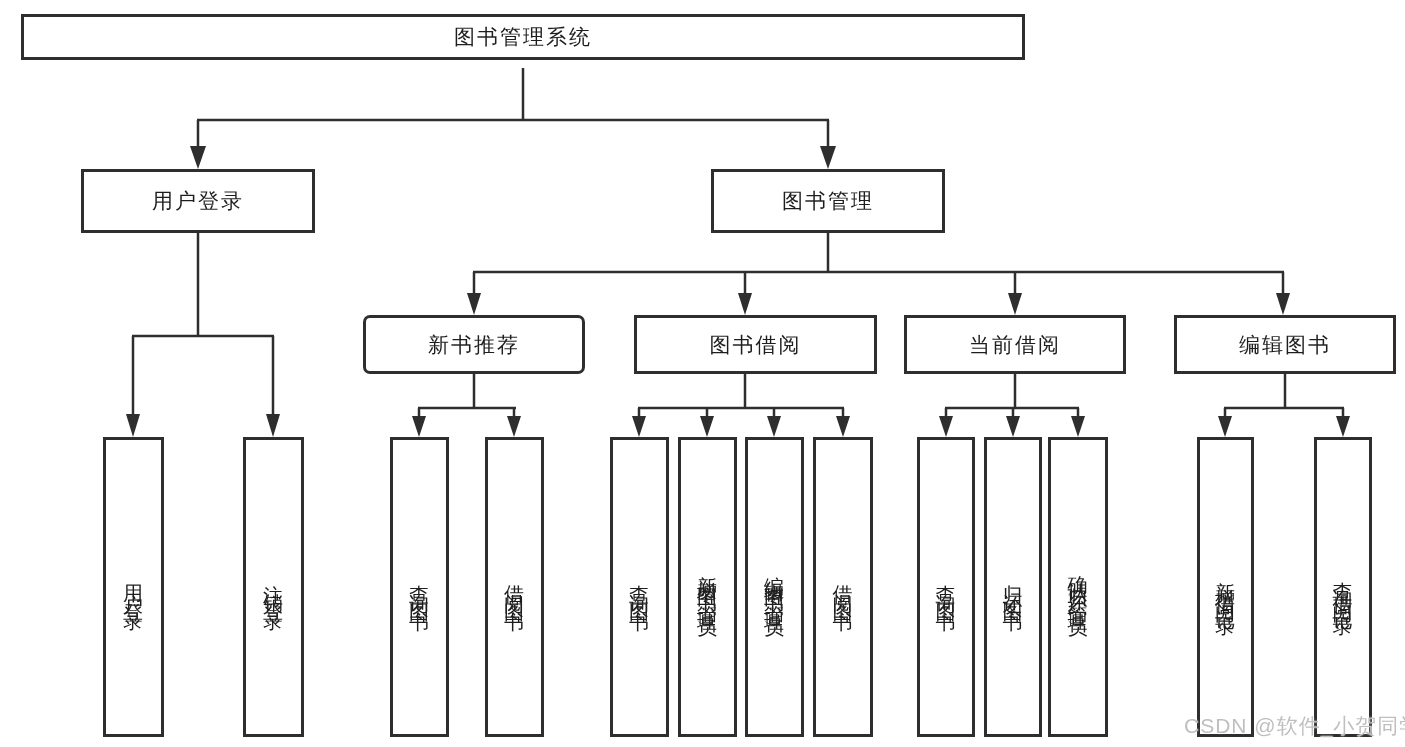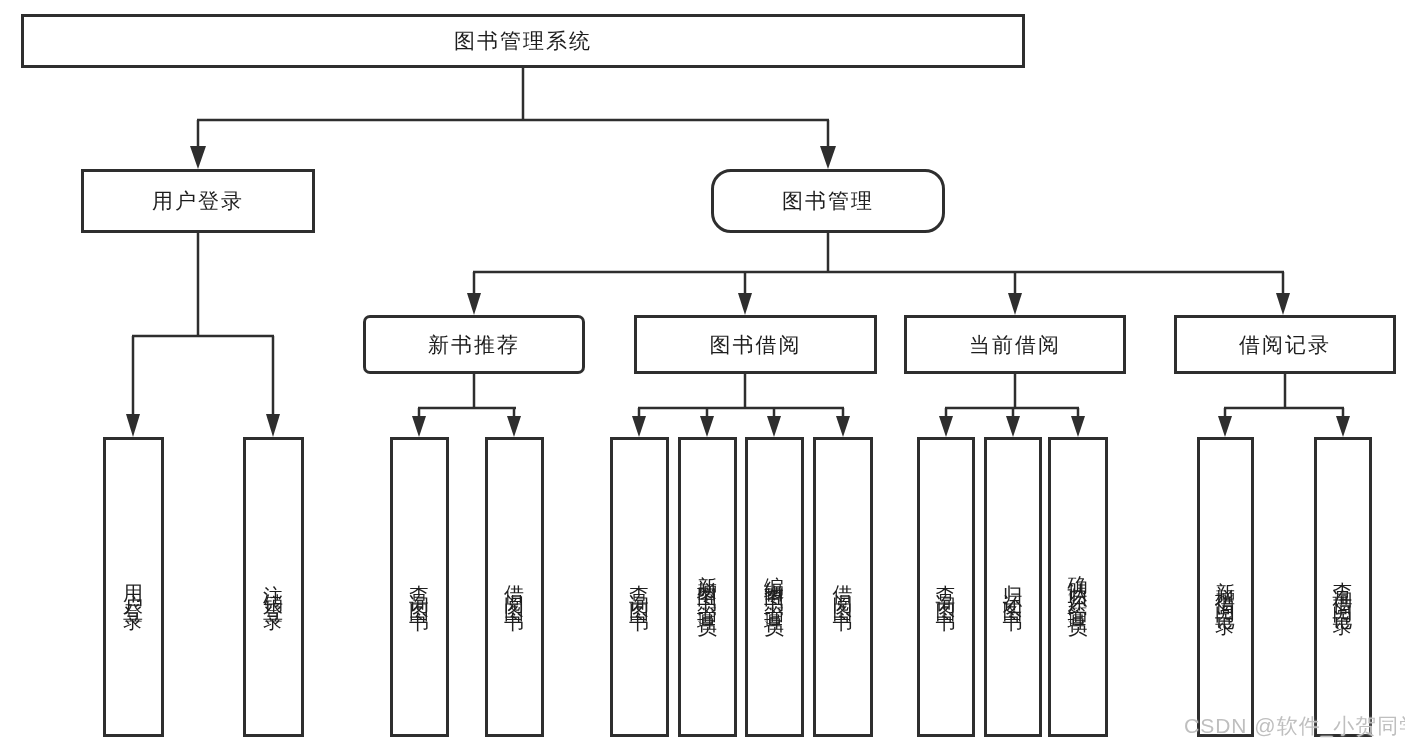--- a/index.html
+++ b/index.html
@@ -129,42 +129,42 @@
         <line x1="1285" y1="374" x2="1285" y2="409"></line>
         <line x1="1224" y1="408" x2="1344" y2="408"></line>
         <line x1="1225" y1="408" x2="1225" y2="418"></line>
         <polygon points="1218,416 1232,416 1225,437" stroke="none"></polygon>
         <line x1="1343" y1="408" x2="1343" y2="418"></line>
         <polygon points="1336,416 1350,416 1343,437" stroke="none"></polygon>
       </g>
     </g>
   </svg>
 
-  <div class="node" style="left:21px; top:14px; width:1004px; height:54px;">
+  <div class="node" style="left:21px; top:14px; width:1004px; height:46px;">
     <span class="lbl">图书管理系统</span>
   </div>
 
   <div class="node" style="left:81px; top:169px; width:234px; height:64px;">
     <span class="lbl">用户登录</span>
   </div>
-  <div class="node" style="left:711px; top:169px; width:234px; height:64px;border-radius:20px;">
+  <div class="node" style="left:711px; top:169px; width:234px; height:64px;">
     <span class="lbl">图书管理</span>
   </div>
 
   <div class="node" style="left:363px; top:315px; width:222px; height:59px;border-radius:7px;">
     <span class="lbl">新书推荐</span>
   </div>
   <div class="node" style="left:634px; top:315px; width:243px; height:59px;">
     <span class="lbl">图书借阅</span>
   </div>
   <div class="node" style="left:904px; top:315px; width:222px; height:59px;">
     <span class="lbl">当前借阅</span>
   </div>
   <div class="node" style="left:1174px; top:315px; width:222px; height:59px;">
-    <span class="lbl">借阅记录</span>
+    <span class="lbl">编辑图书</span>
   </div>
 
   <div class="node vbox" style="left:103px; top:437px; width:61px; height:300px;">
     <span class="lbl">用户登录</span>
   </div>
   <div class="node vbox" style="left:243px; top:437px; width:61px; height:300px;">
     <span class="lbl">注销登录</span>
   </div>
 
   <div class="node vbox" style="left:390px; top:437px; width:59px; height:300px;">

